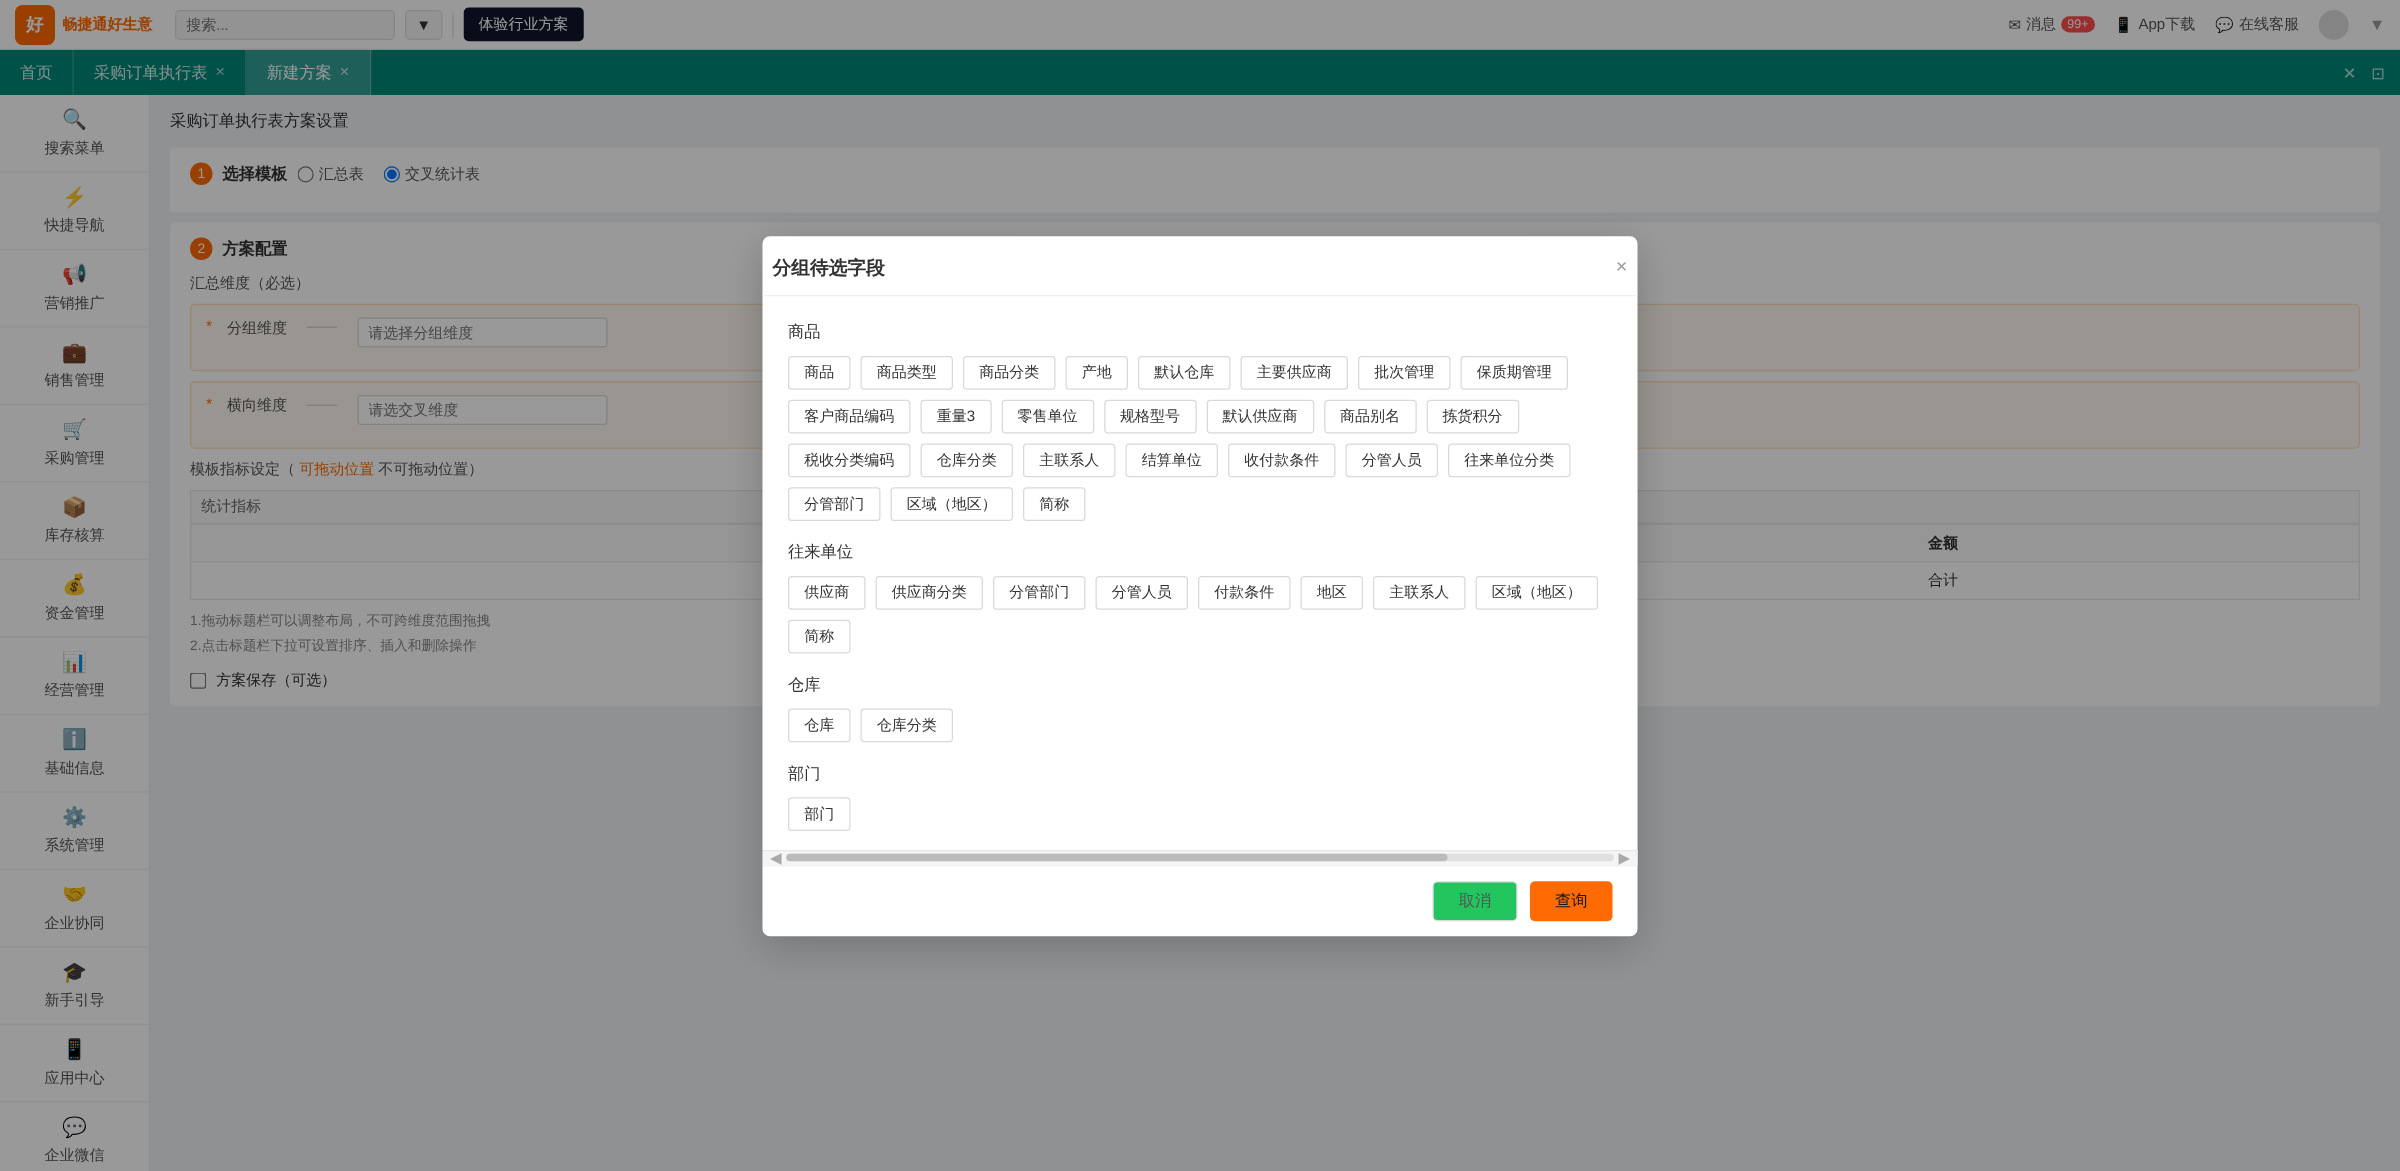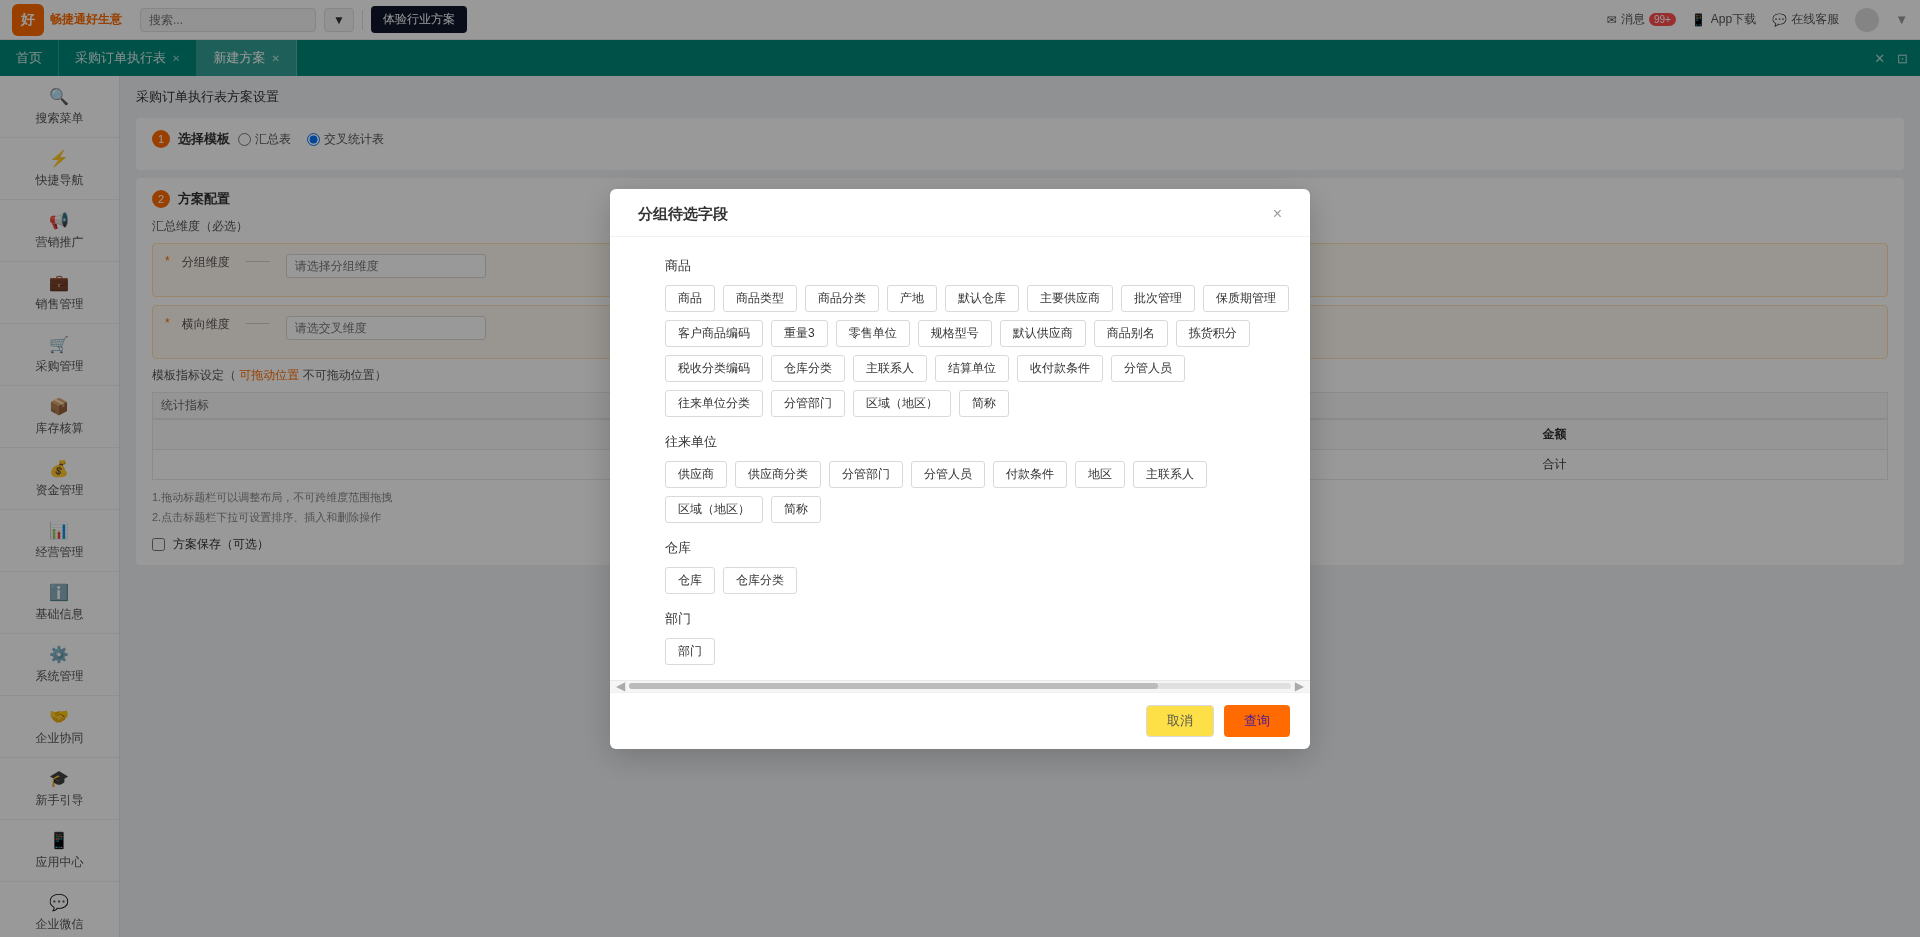--- a/index.html
+++ b/index.html
@@ -231,34 +231,33 @@
     .dialog {
       background: white;
       border-radius: 6px;
       width: 700px;
       max-height: 560px;
       display: flex;
       flex-direction: column;
       box-shadow: 0 8px 32px rgba(0,0,0,0.2);
     }
     .dialog-header {
-      padding: 16px 28px 12px;
+      padding: 16px 8px 12px;
       border-bottom: 1px solid #f0f0f0;
       display: flex;
       align-items: center;
       justify-content: space-between;
       flex-shrink: 0;
     }
     .dialog-title { font-size: 15px; font-weight: bold; color: #333; }
     .dialog-close { cursor: pointer; color: #999; font-size: 16px; }
     .dialog-body {
       flex: 1;
       overflow-y: auto;
       padding: 16px 20px;
-      margin-left: 35px;
     }
     .dialog-footer {
       padding: 12px 20px;
       border-top: 1px solid #f0f0f0;
       display: flex;
       justify-content: flex-end;
       gap: 10px;
       flex-shrink: 0;
     }
 
@@ -309,31 +308,31 @@
       top: 0;
       width: 80%;
       height: 100%;
       background: #bbb;
       border-radius: 3px;
     }
 
     
     .btn-cancel {
       border: 1px solid #d9d9d9;
-      background: #fde047;
+      background: #22c55e;
       color: #555;
       border-radius: 4px;
       padding: 6px 20px;
       font-size: 13px;
       cursor: pointer;
       text-align: right;
     }
     .btn-confirm {
       background: #ff6b00;
-      color: #4c1d95;
+      color: #0f172a;
       border: none;
       border-radius: 4px;
       padding: 6px 20px;
       font-size: 13px;
       cursor: pointer;
     }
 
     
     ::-webkit-scrollbar { width: 6px; height: 6px; }
     ::-webkit-scrollbar-track { background: #f5f5f5; }

